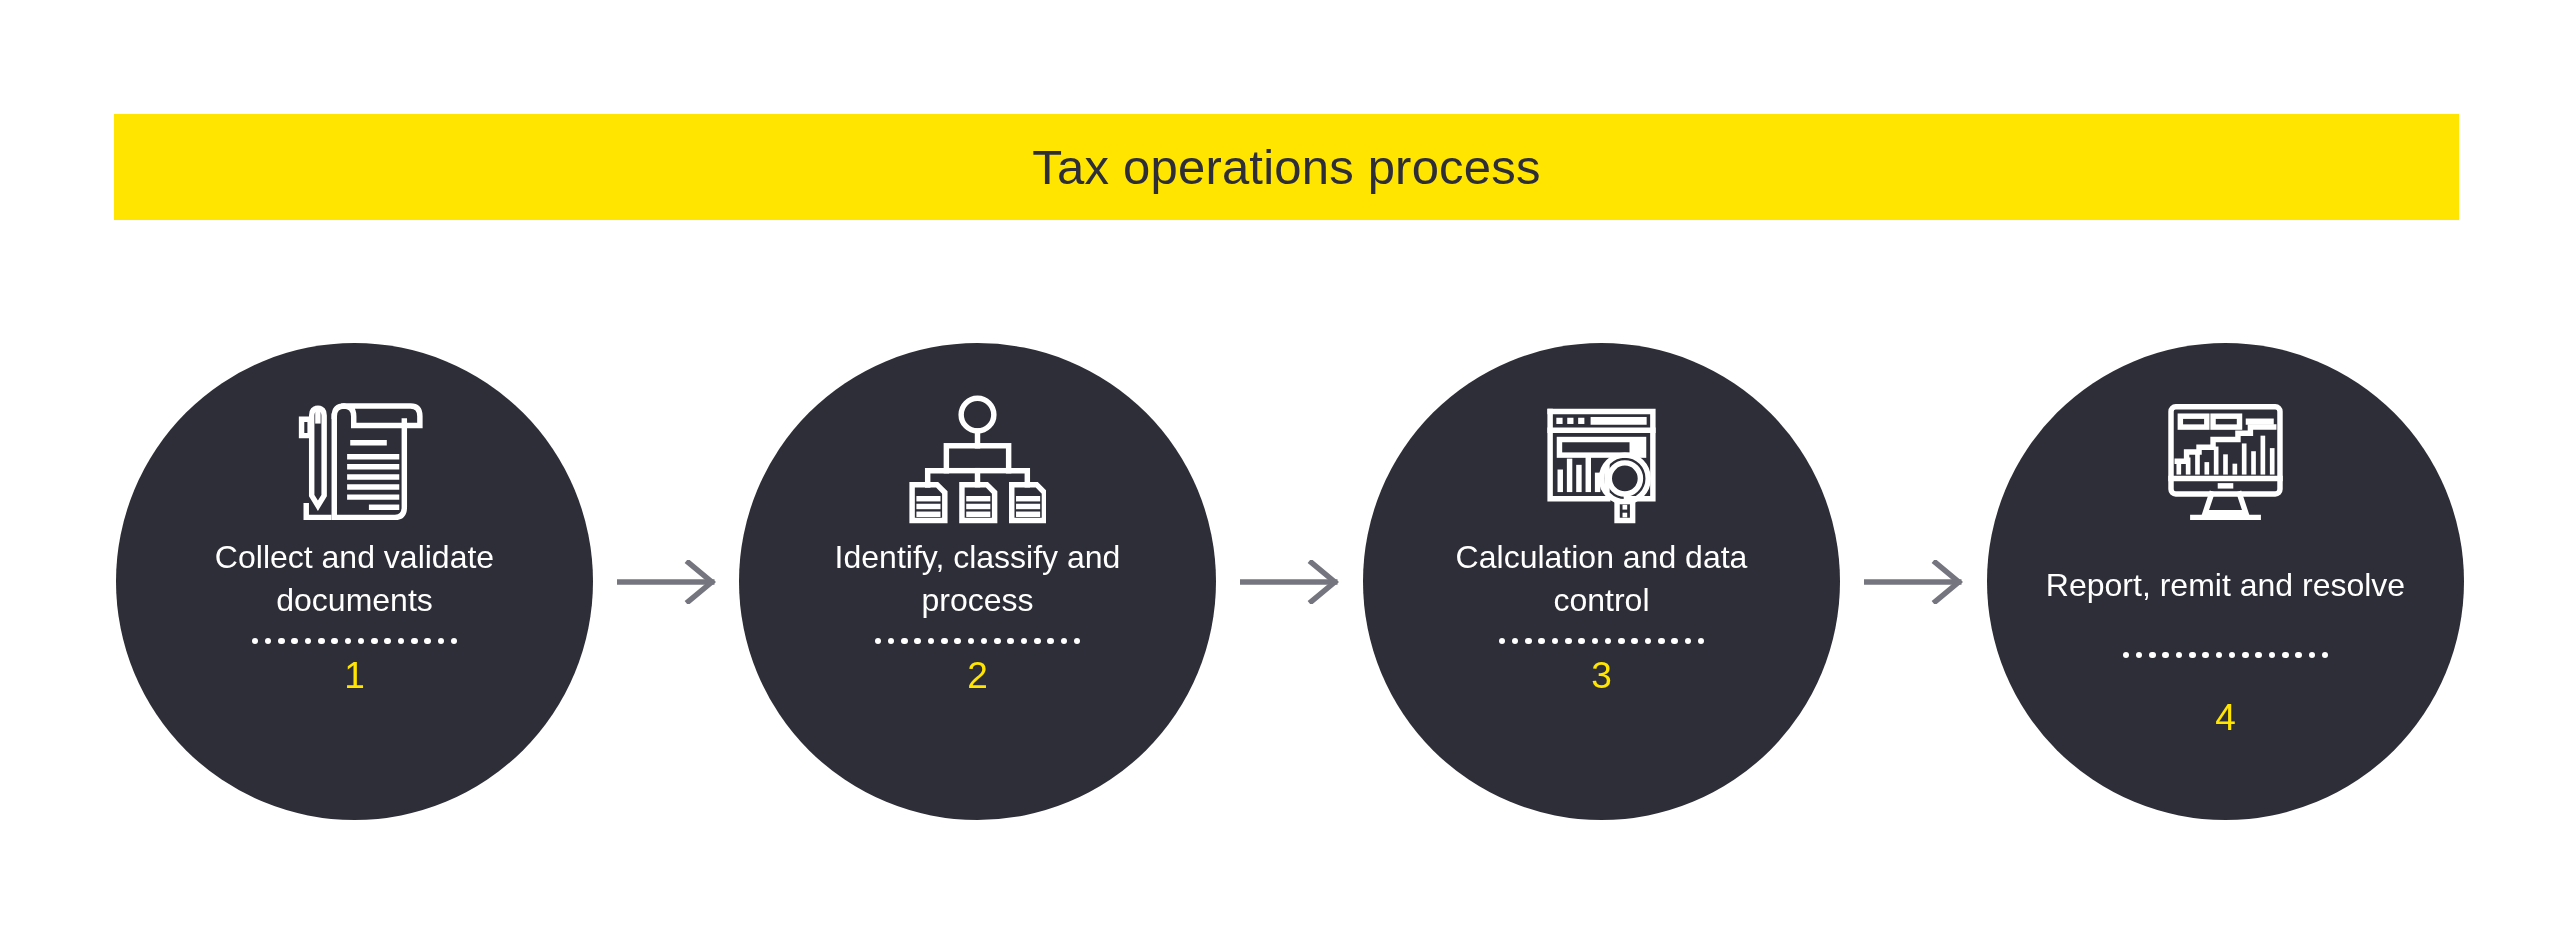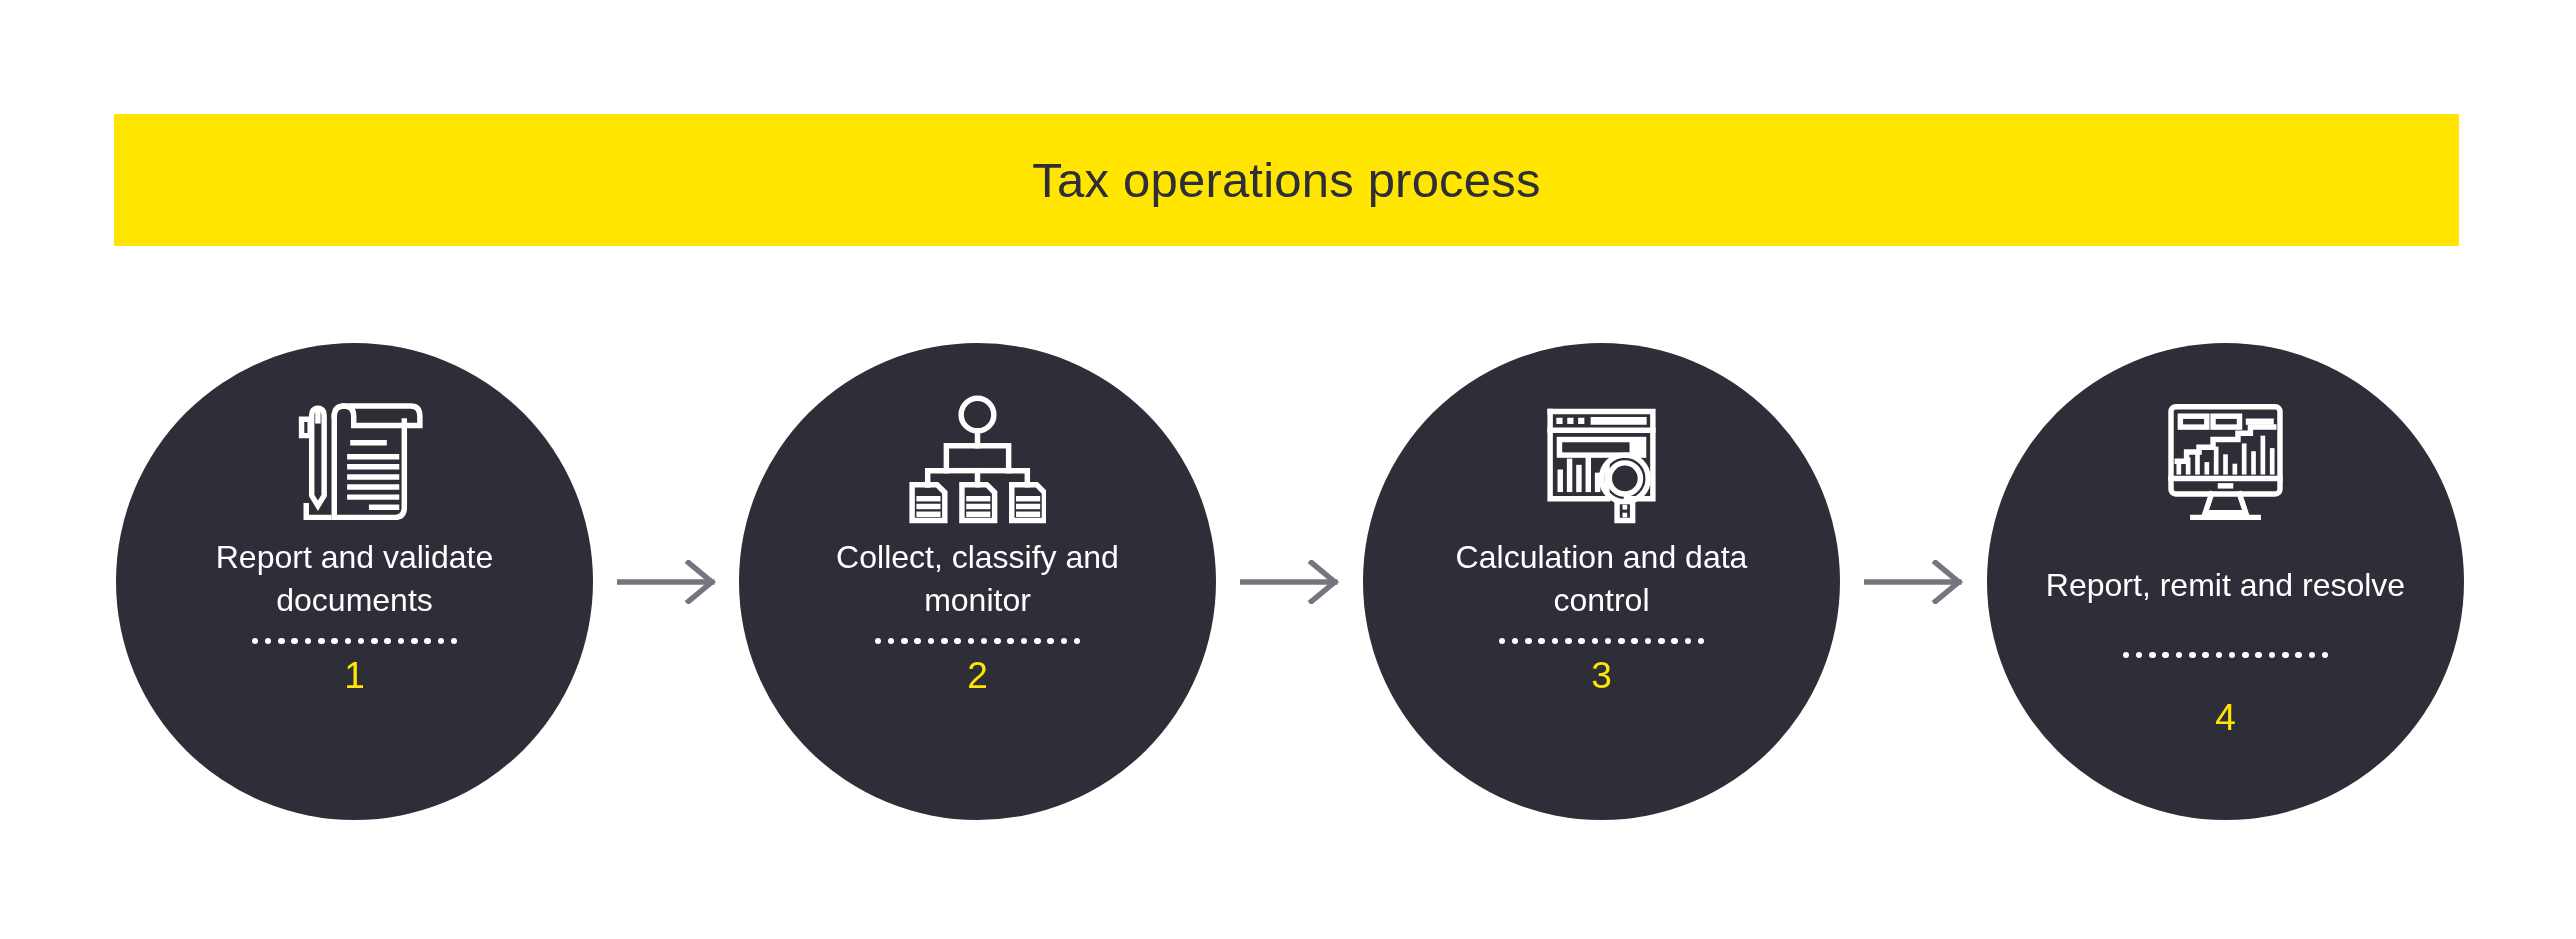--- a/index.html
+++ b/index.html
@@ -14,21 +14,21 @@
     overflow: hidden;
     position: relative;
   }
 
   
   .banner {
     position: absolute;
     left: 114px;
     top: 114px;
     width: 2345px;
-    height: 132px;
+    height: 106px;
     background: #ffe500;
     display: flex;
     align-items: center;
     justify-content: center;
   }
   .banner-title {
     font-size: 49px;
     font-weight: 400;
     color: #2e2e38;
     letter-spacing: 0.2px;
@@ -145,21 +145,21 @@
 
         <path d="M86 62 L126 62"></path>
         <path d="M82 80 L142 80"></path>
         <path d="M82 93 L142 93"></path>
         <path d="M82 106 L142 106"></path>
         <path d="M82 119 L142 119"></path>
         <path d="M82 132 L142 132"></path>
         <path d="M110 145 L142 145"></path>
       </svg>
     </div>
-    <div class="step-label">Report and validate documents</div>
+    <div class="step-label">Collect and validate documents</div>
     <div class="step-dots">
       <span></span>
         <span></span>
         <span></span>
         <span></span>
         <span></span>
         <span></span>
       <span></span>
         <span></span>
         <span></span>
@@ -198,21 +198,21 @@
         <path d="M77 134 L101 134"></path>
         <path d="M77 144 L101 144"></path>
         <path d="M77 154 L101 154"></path>
 
         <path d="M132 116 L164 116 L174 126 L174 162 L132 162 Z"></path>
         <path d="M141 134 L165 134"></path>
         <path d="M141 144 L165 144"></path>
         <path d="M141 154 L165 154"></path>
       </svg>
     </div>
-    <div class="step-label">Collect, classify and monitor</div>
+    <div class="step-label">Identify, classify and process</div>
     <div class="step-dots">
       <span></span>
         <span></span>
         <span></span>
         <span></span>
         <span></span>
         <span></span>
       <span></span>
         <span></span>
         <span></span>

